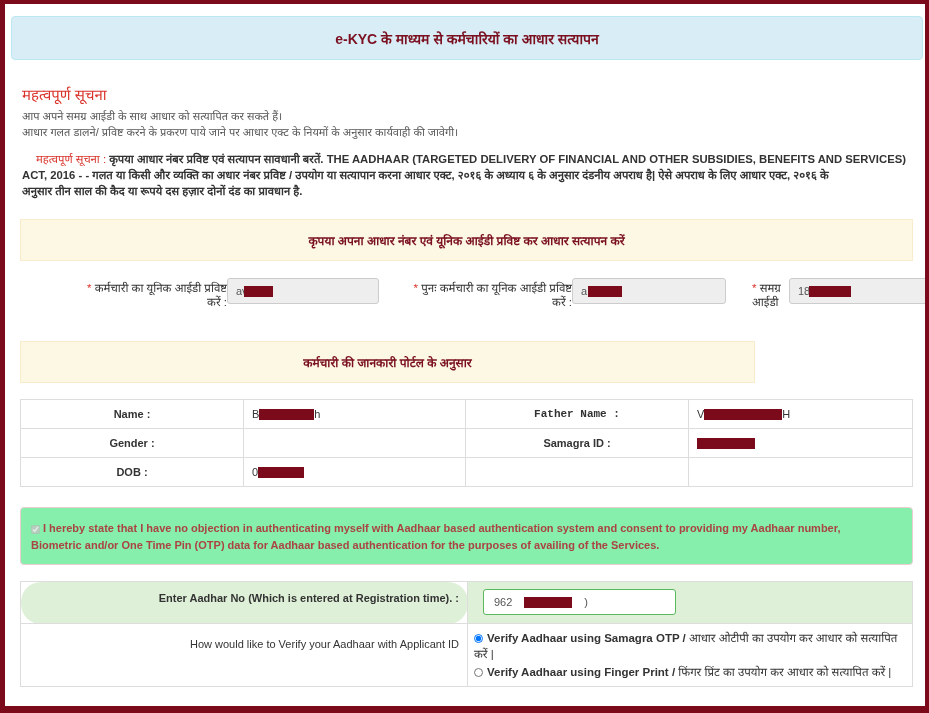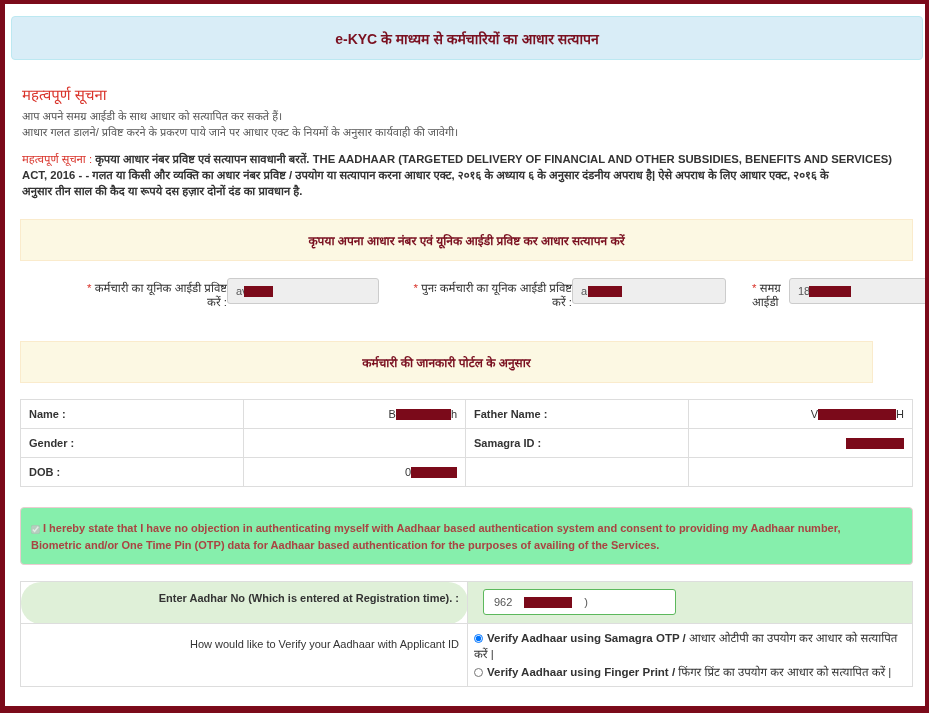--- a/index.html
+++ b/index.html
@@ -20,21 +20,21 @@
     color: #d9342b; font-size: 15px;
   }
   .notice-lines {
     position: absolute; left: 17px; top: 104px; font-size: 11px; color: #555; line-height: 16px;
   }
   .notice-important {
     position: absolute; left: 17px; top: 147px; width: 920px;
     font-size: 11.3px; color: #333; font-weight: bold; line-height: 16px;
     white-space: nowrap;
   }
-  .notice-important .lbl { color: #d9342b; font-weight: normal; }
+  .notice-important .lbl { color: #d9342b; font-weight: normal; margin-left: 14px; }
   .section-panel {
     position: absolute; left: 15px; height: 42px;
     background: #fcf8e3; border: 1px solid #faebcc; border-radius: 0;
     display: flex; align-items: center; justify-content: center;
     color: #7a1020; font-size: 12px; font-weight: bold;
   }
   .field-row { position: absolute; top: 274px; left: 12px; width: 920px; height: 36px; }
   .field { position: absolute; top: 0; display: flex; align-items: flex-start; }
   .field .label {
     font-size: 11.5px; color: #333; text-align: right; line-height: 14px; padding-top: 3px;
@@ -42,22 +42,22 @@
   .field .label .req { color: #d9342b; }
   .field input {
     height: 26px; border: 1px solid #ccc; border-radius: 3px; background: #eee;
     font-size: 11px; color: #555; padding: 0 8px; font-family: "Liberation Sans", sans-serif;
   }
   .redact { display: inline-block; background: #7b0a1a; height: 11px; vertical-align: middle; }
   .info-table {
     position: absolute; left: 15px; top: 395px; width: 893px;
     border-collapse: collapse; font-size: 11px;
   }
-  .info-table td { border: 1px solid #ddd; height: 29px; padding: 0 8px; text-align: right; }
-  .info-table td.k { text-align: left; font-weight: bold; color: #333; }
+  .info-table td { border: 1px solid #ddd; height: 29px; padding: 0 8px; }
+  .info-table td.k { text-align: center; font-weight: bold; color: #333; }
   .info-table td.v { color: #333; }
   .consent {
     position: absolute; left: 15px; top: 503px; width: 893px; height: 58px;
     background: #86efac; border: 1px solid #ebccd1; border-radius: 4px;
     color: #a94442; font-size: 11px; font-weight: bold; line-height: 17px;
     padding: 12px 10px 0 10px;
   }
   .consent input { width: 9px; height: 9px; vertical-align: middle; margin-right: 3px; }
   .verify-table {
     position: absolute; left: 15px; top: 577px; width: 893px;
@@ -130,30 +130,30 @@
         <div><span class="req">*</span> <span>समग्र</span></div>
         <div>आईडी</div>
       </div>
       <div style="position:relative;">
         <input type="text" style="width: 160px;" value="18">
         <span class="redact" style="position:absolute; left:20px; top:8px; width:42px;"></span>
       </div>
     </div>
   </div>
 
-  <div class="section-panel" style="top:337px; width:853px;">
+  <div class="section-panel" style="top:337px; width:735px;">
     <span>कर्मचारी की जानकारी पोर्टल के अनुसार</span>
   </div>
 
   <table class="info-table">
     <tbody>
         <tr>
       <td class="k" style="width:223px;">Name :</td>
       <td class="v" style="width:222px;"><span>B</span><span class="redact" style="width:55px;"></span><span>h</span></td>
-      <td class="k" style="width:223px;">Father Name :</td>
+      <td class="k" style="width:223px;font-family:Liberation Mono, monospace;">Father Name :</td>
       <td class="v"><span>V</span><span class="redact" style="width:78px;"></span><span>H</span></td>
     </tr>
     <tr>
       <td class="k">Gender :</td>
       <td class="v"></td>
       <td class="k">Samagra ID :</td>
       <td class="v"><span class="redact" style="width:58px;"></span></td>
     </tr>
     <tr>
       <td class="k">DOB :</td>

